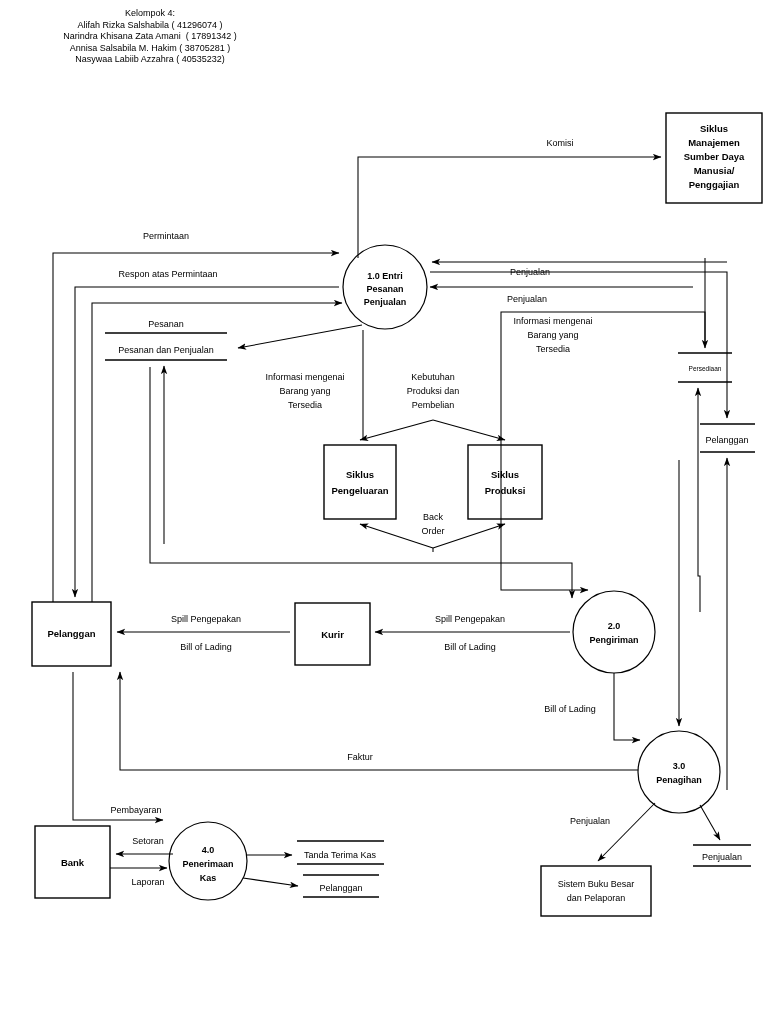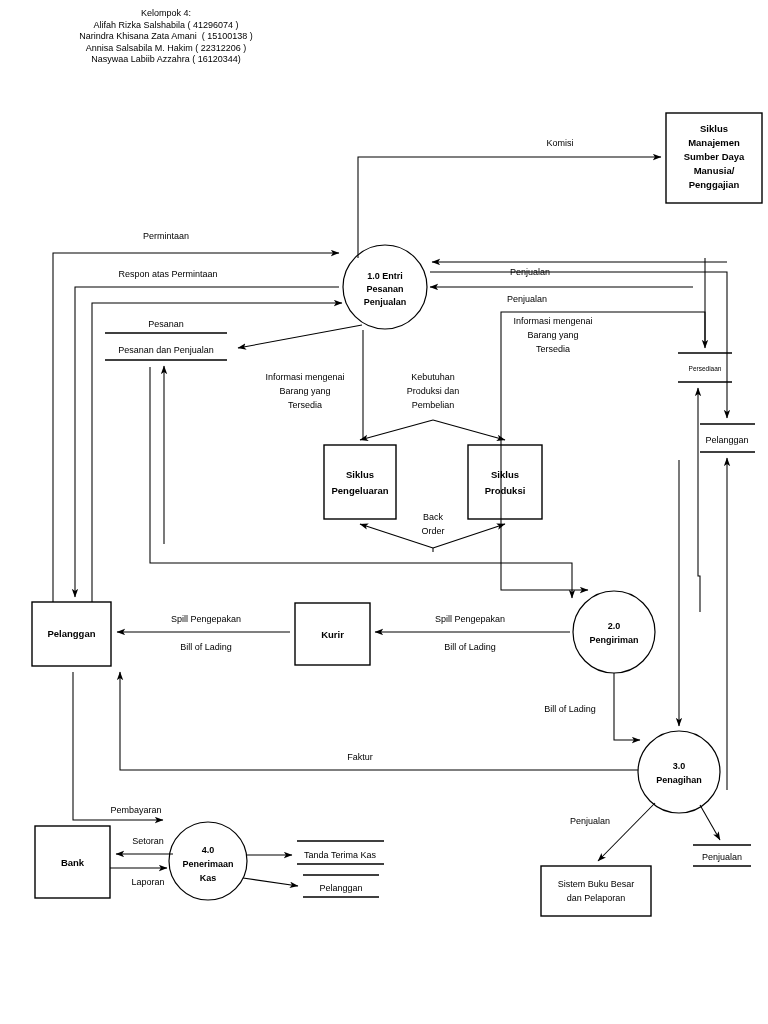--- a/index.html
+++ b/index.html
@@ -29,21 +29,20 @@
   }
   .hdr {
     position: absolute;
     left: 0;
     top: 8px;
     width: 300px;
     text-align: center;
     font-size: 9px;
     line-height: 11.5px;
     color: #000;
-    padding-left: 16px;
   }
   .hdr div { white-space: pre; }
   svg text {
     font-family: "Liberation Sans", sans-serif;
     fill: #000;
   }
   .flab { font-size: 9px; }
   .ent { font-size: 9.5px; font-weight: bold; }
   .proc { font-size: 9px; font-weight: bold; }
   .store { font-size: 9px; }
@@ -54,23 +53,23 @@
   .ln-store { stroke: #000000; stroke-width: 1.3; fill: none; }
 </style>
 </head>
 <body>
 
 <div id="stage">
 
   <div class="hdr">
     <div>Kelompok 4:</div>
     <div>Alifah Rizka Salshabila ( 41296074 )</div>
-    <div>Narindra Khisana Zata Amani  ( 15100138 )</div>
-    <div>Annisa Salsabila M. Hakim ( 22312206 )</div>
-    <div>Nasywaa Labiib Azzahra ( 16120344)</div>
+    <div>Narindra Khisana Zata Amani  ( 17891342 )</div>
+    <div>Annisa Salsabila M. Hakim ( 38705281 )</div>
+    <div>Nasywaa Labiib Azzahra ( 40535232)</div>
   </div>
 
   <svg id="diagram" viewBox="0 0 768 1024">
     <defs>
       <marker id="ah" markerWidth="9" markerHeight="9" refX="8.2" refY="3.2" orient="auto" markerUnits="userSpaceOnUse">
         <path d="M0,0 L8.6,3.2 L0,6.4 L2.1,3.2 z" fill="#000"></path>
       </marker>
     </defs>
 
     <g>

